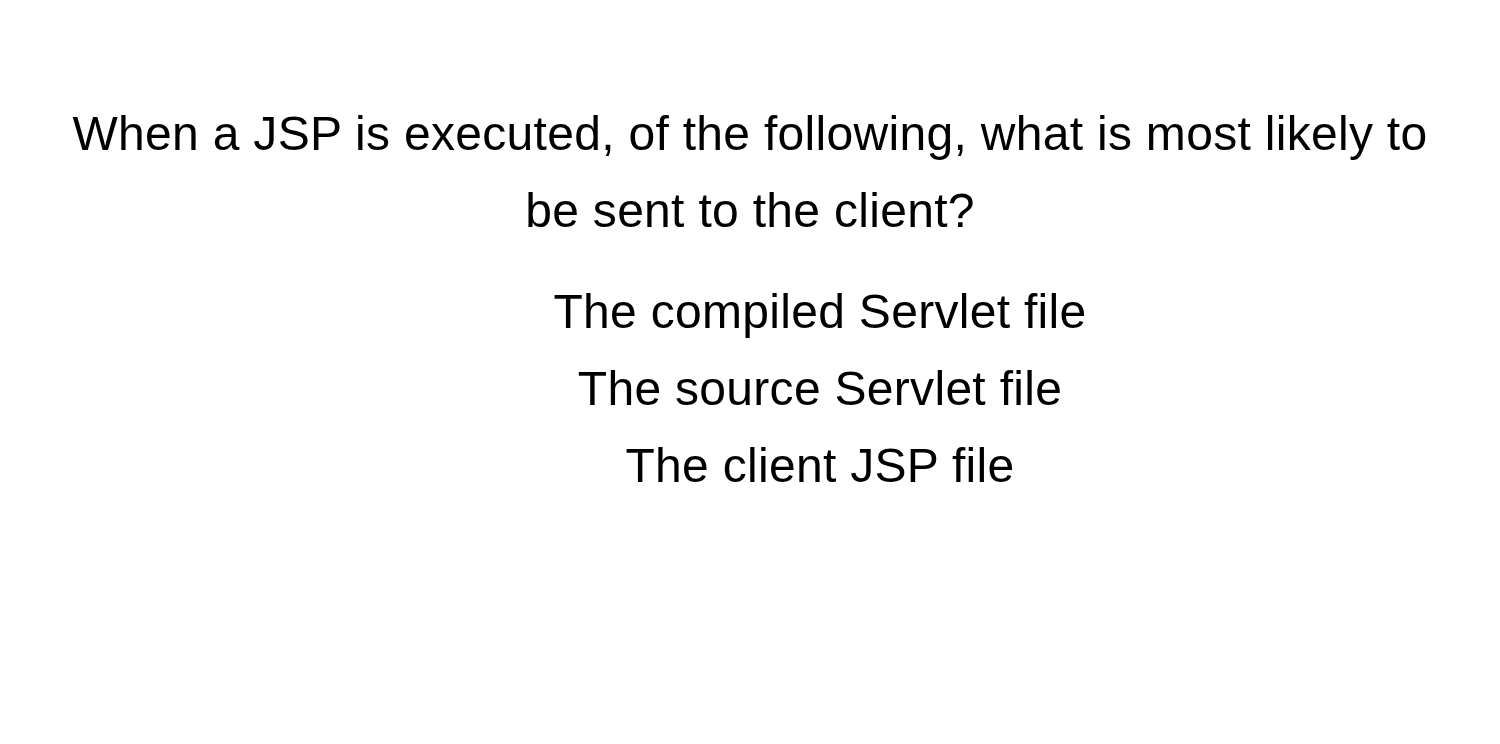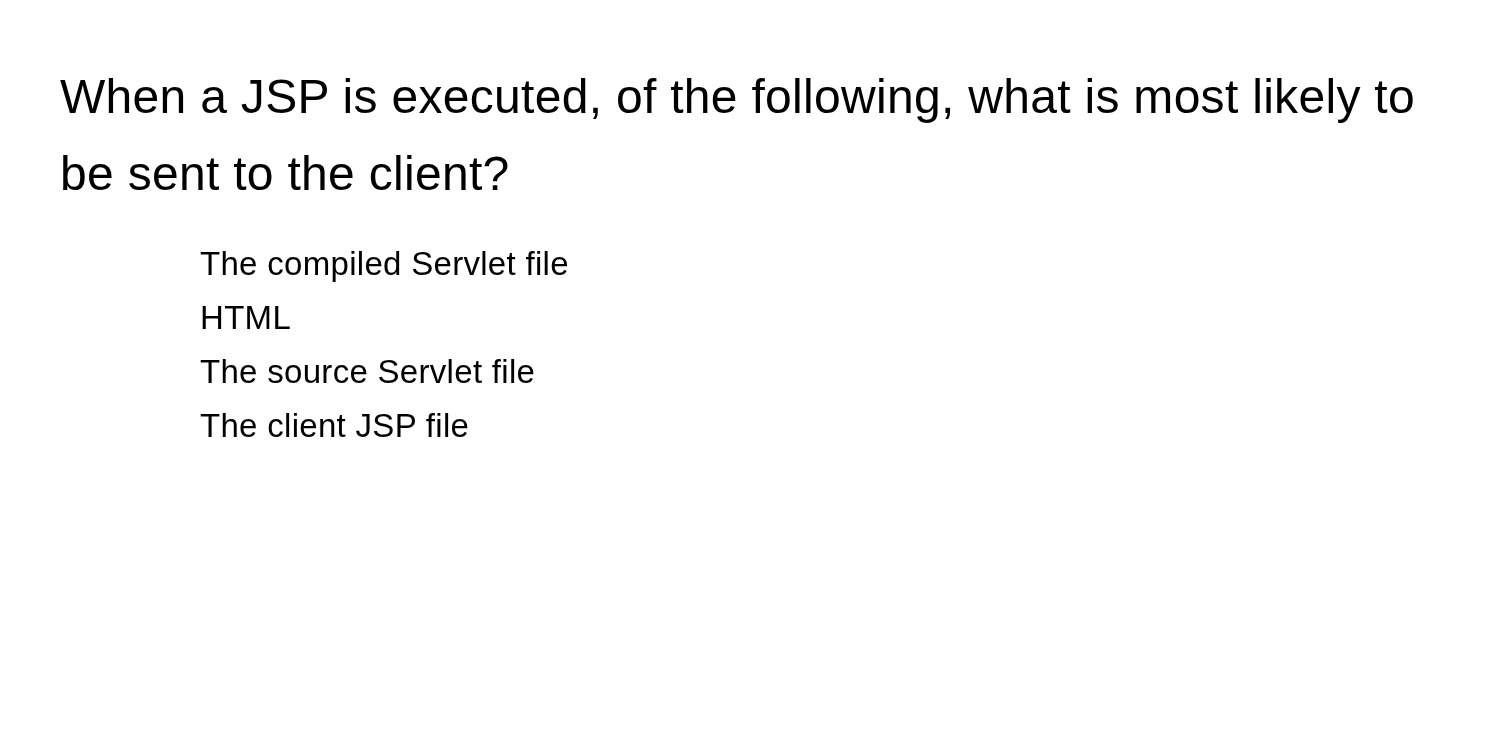--- a/index.html
+++ b/index.html
@@ -8,43 +8,43 @@
       box-sizing: border-box;
     }
     body {
       width: 1500px;
       height: 744px;
       background: #ffffff;
       font-family: Arial, Helvetica, sans-serif;
       color: #000000;
     }
     .container {
-      padding: 59px 60px 0 60px;
+      padding: 96px 60px 0 60px;
+      text-align: center;
     }
     .question {
       font-size: 48px;
       line-height: 1.6;
       margin-bottom: 20px;
       letter-spacing: 0.3px;
     }
     .options {
       padding-left: 140px;
       padding-top: 5px;
     }
     .option {
-      font-size: 33px;
+      font-size: 48px;
       line-height: 1.55;
       margin-bottom: 3px;
       letter-spacing: 0.3px;
     }
   </style>
 </head>
 <body>
 
 <div class="container">
   <div class="question">When a JSP is executed, of the following, what is most likely to be sent to the client?</div>
   <div class="options">
     <div class="option">The compiled Servlet file</div>
-    <div class="option">HTML</div>
     <div class="option">The source Servlet file</div>
     <div class="option">The client JSP file</div>
   </div>
 </div>
 
 </body></html>

